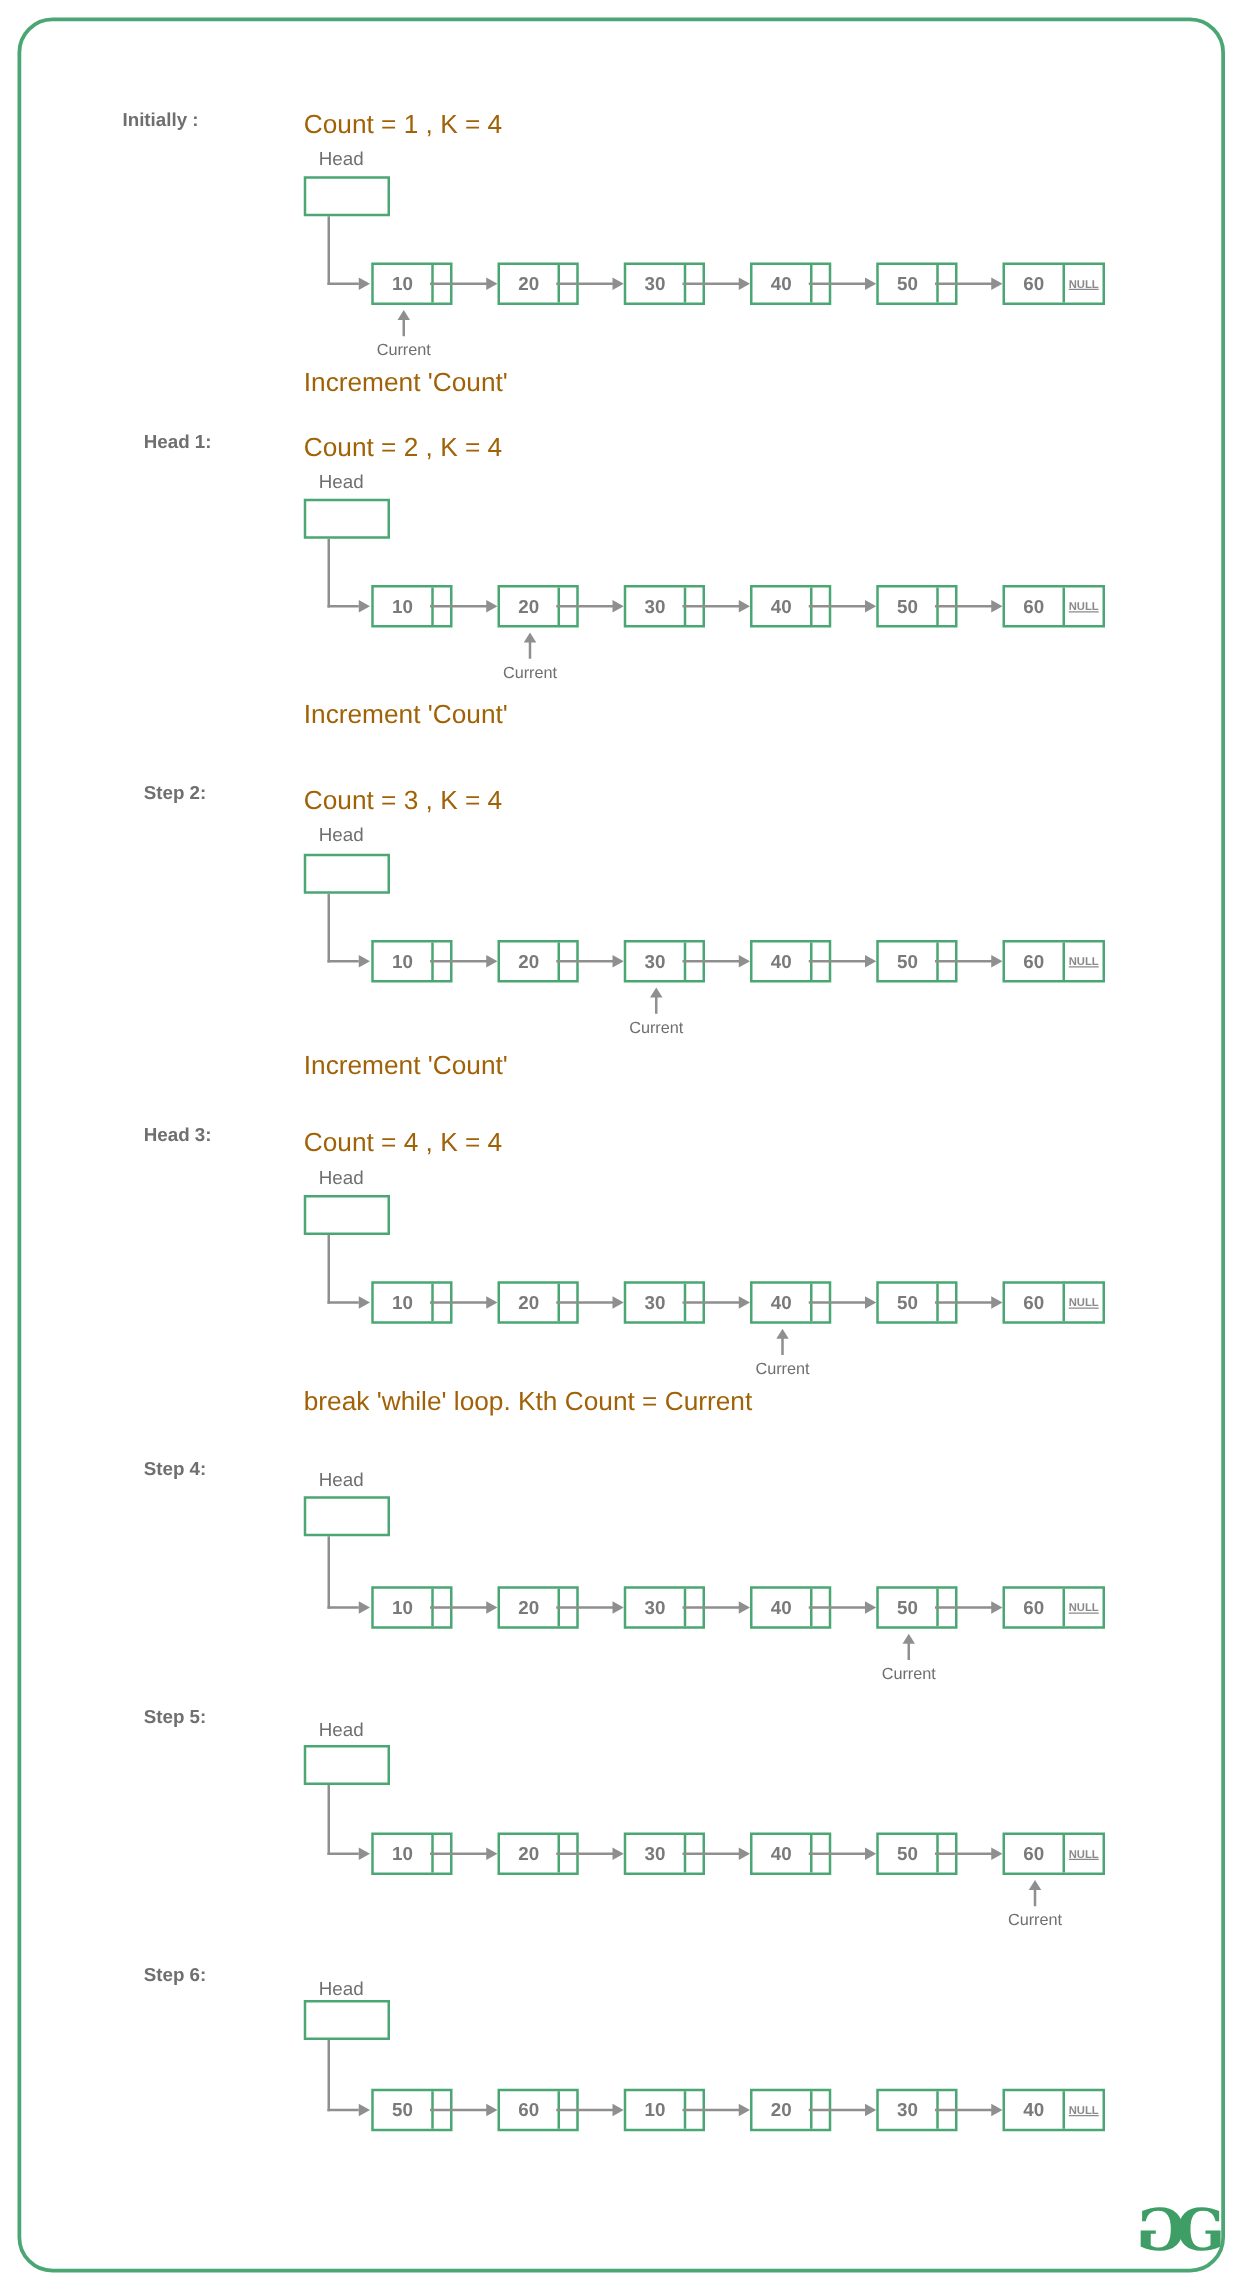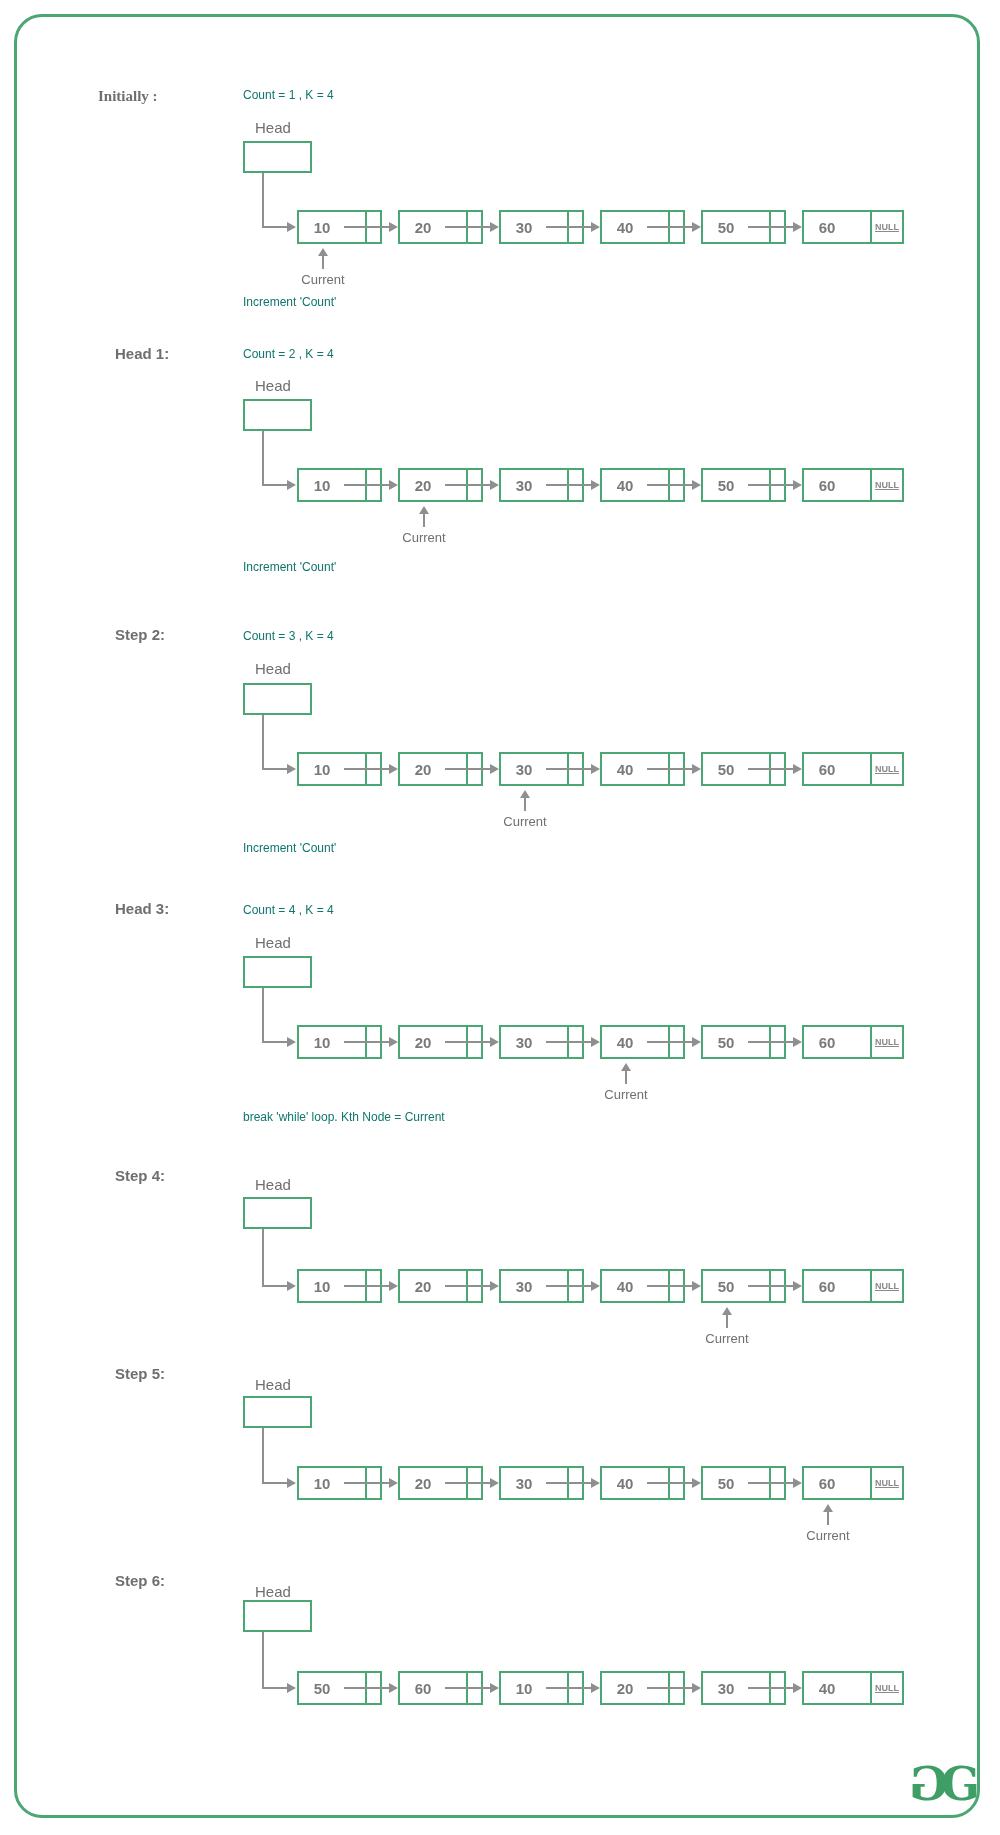--- a/index.html
+++ b/index.html
@@ -8,42 +8,42 @@
     font-family:"Liberation Sans","DejaVu Sans",sans-serif;overflow:hidden;
   }
   #frame{
     position:absolute;left:14px;top:14px;width:966px;height:1804px;
     border:3px solid #4aa673;border-radius:28px;box-sizing:border-box;
   }
   .step-label{
     position:absolute;font-size:15px;font-weight:700;color:#6f6f6f;white-space:pre;
   }
   .count-text,.caption{
-    position:absolute;font-size:12px;color:#0f766e;white-space:pre;
+    position:absolute;font-size:21px;color:#a16207;white-space:pre;
   }
   .head-label{
     position:absolute;font-size:15px;color:#6f6f6f;
   }
   .head-box{
     position:absolute;width:69px;height:32px;border:2.5px solid #4aa673;
     box-sizing:border-box;background:#fff;
   }
   .vline{position:absolute;width:2px;background:#8f8f8f;}
   .hline{position:absolute;height:2px;background:#8f8f8f;}
   .arrow-right{
     position:absolute;width:0;height:0;
     border-left:9px solid #8f8f8f;border-top:5px solid transparent;border-bottom:5px solid transparent;
   }
   .arrow-up{
     position:absolute;width:0;height:0;
     border-bottom:8px solid #8f8f8f;border-left:5px solid transparent;border-right:5px solid transparent;
   }
   .node{
     position:absolute;height:34px;border:2.5px solid #4aa673;box-sizing:border-box;
-    background:#fff;display:flex;gap:20px;
+    background:#fff;display:flex;
   }
   .node-data{
     width:46px;display:flex;align-items:center;justify-content:center;
     font-size:15px;font-weight:700;color:#7a7a7a;
   }
   .node-ptr{
     width:15px;border-left:2.5px solid #4aa673;box-sizing:border-box;
     display:flex;align-items:center;justify-content:center;text-decoration:underline;
   }
   .node-ptr.null{
@@ -58,21 +58,21 @@
     font-size:46px;font-weight:700;color:#3f9e66;line-height:48px;user-select:none;
   }
   #gfg-logo .g-flip{display:inline-block;transform:scaleX(-1);margin-right:-8px;}
 </style>
 </head>
 <body>
 
 <div id="canvas">
   <div id="frame"></div>
   <div id="sections-root">
-      <div class="step-label" style="left: 98px; top: 88px; font-family: Liberation Serif, serif;">Initially :</div>
+      <div class="step-label" style="left: 98px; top: 88px;">Initially :</div>
       <div class="count-text" style="left: 243px; top: 88px;">Count = 1 , K = 4</div>
       <div class="head-label" style="left: 255px; top: 119px;">Head</div>
       <div class="head-box" style="left: 243px; top: 141px;"></div>
       <div class="vline" style="left: 262px; top: 173px; height: 55px;"></div>
       <div class="hline" style="left: 262px; top: 226px; width: 25px;"></div>
       <div class="arrow-right" style="left: 287px; top: 222px;"></div>
       <div class="node" style="left: 297px; top: 210px;">
         <div class="node-data">10</div>
         <div class="node-ptr"></div>
       </div>
@@ -237,21 +237,21 @@
       </div>
       <div class="hline" style="left: 748px; top: 1041px; width: 46px;"></div>
       <div class="arrow-right" style="left: 793px; top: 1037px;"></div>
       <div class="node" style="left: 802px; top: 1025px;">
         <div class="node-data">60</div>
         <div class="node-ptr null">NULL</div>
       </div>
       <div class="arrow-up" style="left: 621px; top: 1063px;"></div>
       <div class="vline" style="left: 625px; top: 1070px; height: 14px;"></div>
       <div class="current-label" style="left: 581px; top: 1087px;">Current</div>
-      <div class="caption" style="left: 243px; top: 1110px;">break 'while' loop. Kth Node = Current</div>
+      <div class="caption" style="left: 243px; top: 1110px;">break 'while' loop. Kth Count = Current</div>
       <div class="step-label" style="left: 115px; top: 1167px;">Step 4:</div>
       <div class="head-label" style="left: 255px; top: 1176px;">Head</div>
       <div class="head-box" style="left: 243px; top: 1197px;"></div>
       <div class="vline" style="left: 262px; top: 1229px; height: 58px;"></div>
       <div class="hline" style="left: 262px; top: 1285px; width: 25px;"></div>
       <div class="arrow-right" style="left: 287px; top: 1281px;"></div>
       <div class="node" style="left: 297px; top: 1269px;">
         <div class="node-data">10</div>
         <div class="node-ptr"></div>
       </div>

